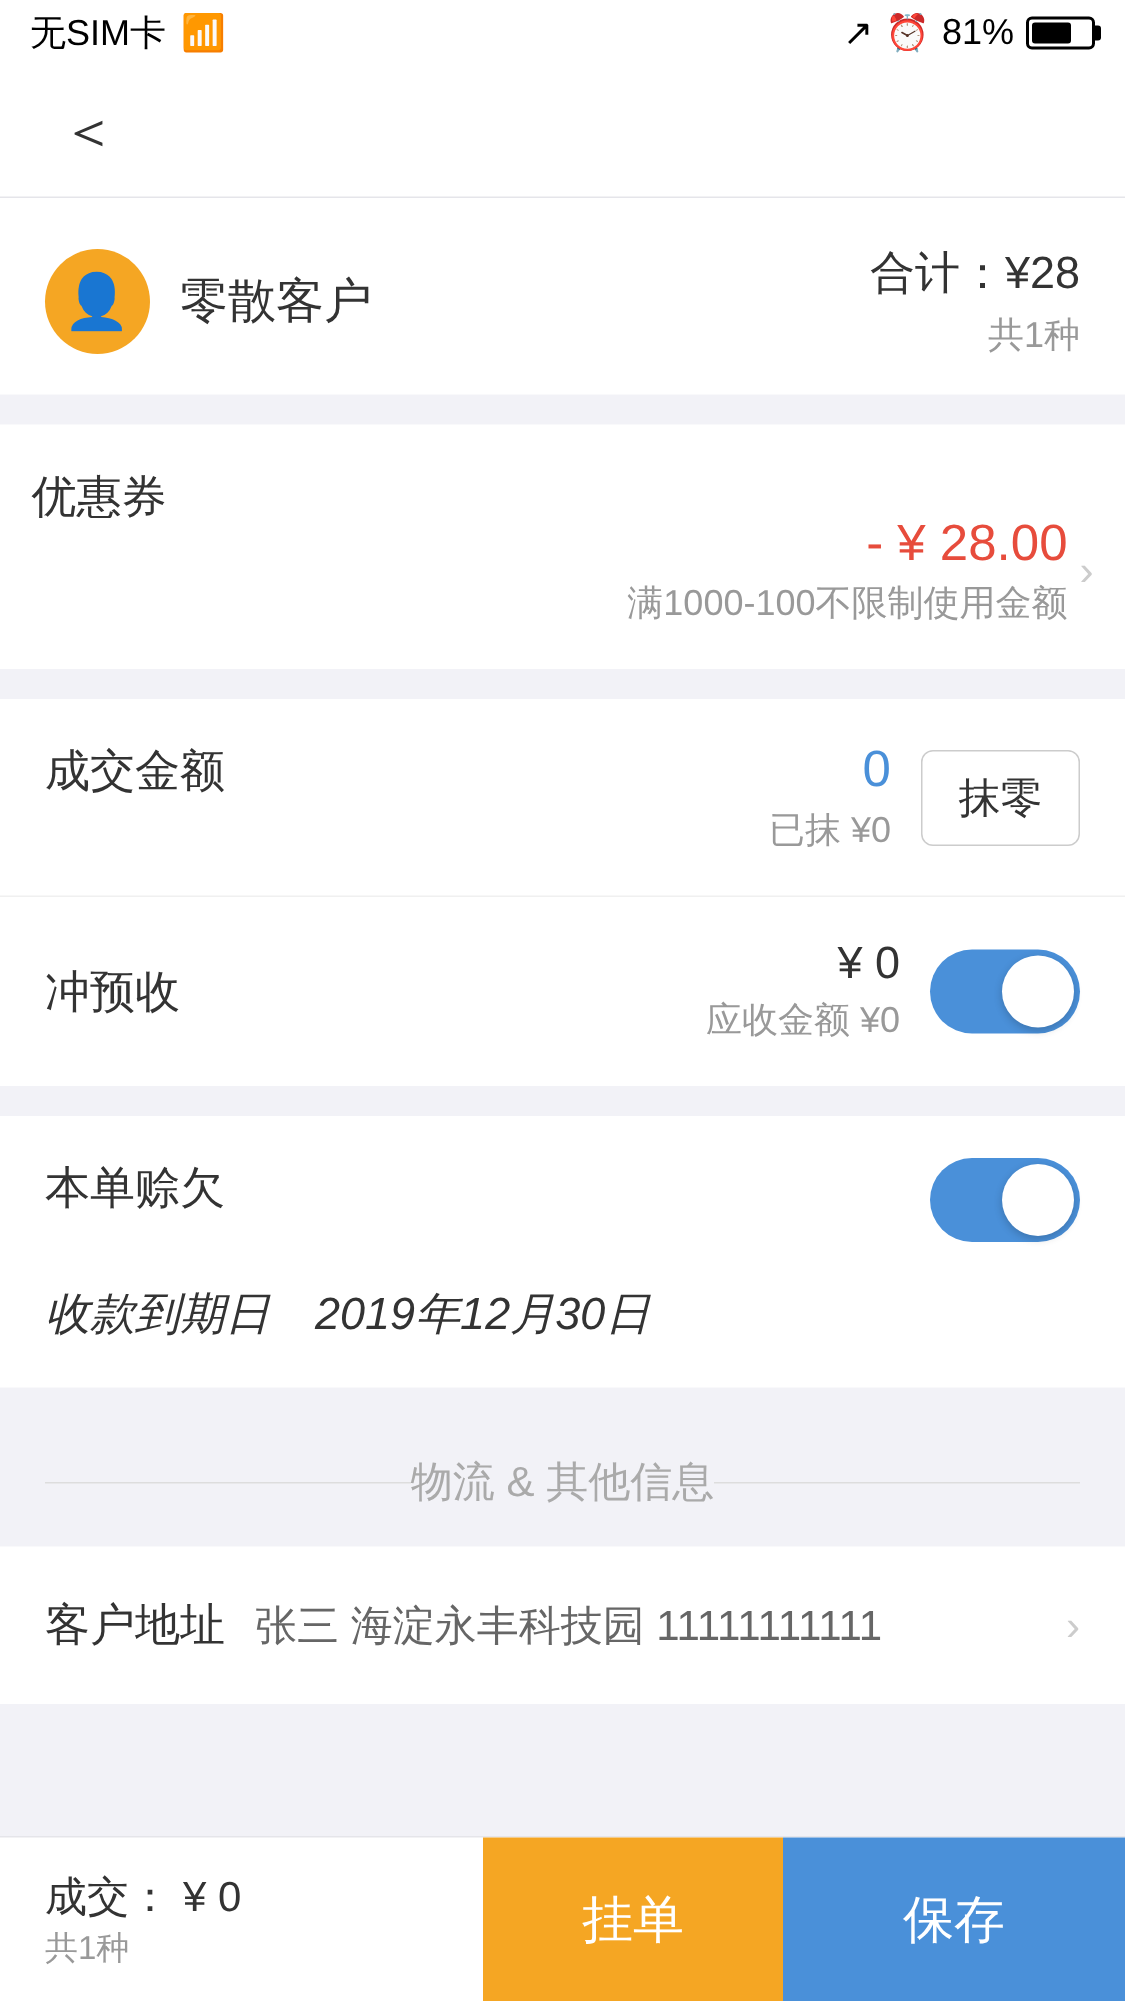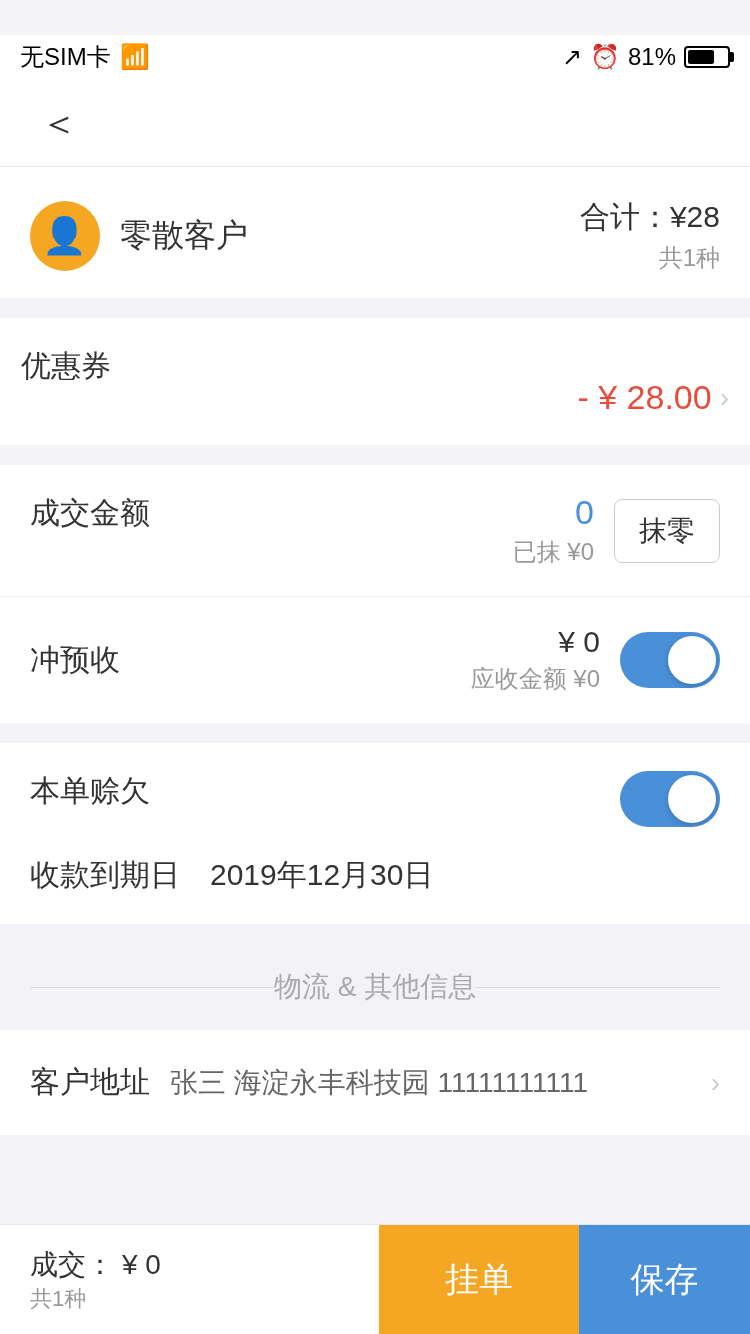--- a/index.html
+++ b/index.html
@@ -17,21 +17,20 @@
     
     .status-bar {
       height: 44px;
       background: #fff;
       display: flex;
       align-items: center;
       justify-content: space-between;
       padding: 0 20px;
       font-size: 24px;
       color: #000;
-      margin-top: 35px;
     }
     .status-left { display: flex; align-items: center; gap: 10px; }
     .status-center { font-weight: 600; font-size: 30px; }
     .status-right { display: flex; align-items: center; gap: 8px; font-size: 24px; }
     .battery-icon {
       width: 46px; height: 22px; border: 2px solid #000; border-radius: 4px;
       position: relative; display: inline-flex; align-items: center; padding: 2px;
     }
     .battery-icon::after {
       content: ''; position: absolute; right: -6px; top: 50%;
@@ -183,20 +182,21 @@
     }
     .credit-row {
       padding: 28px 30px;
       display: flex;
       justify-content: space-between;
     }
     .credit-row-bottom {
       padding: 0 30px 28px 30px;
       display: flex;
       align-items: center;
+      font-style: italic;
     }
     .due-date-label { font-size: 30px; color: #333; margin-right: 30px; }
     .due-date-value { font-size: 30px; color: #333; }
 
     
     .logistics-divider {
       background: #f2f2f7;
       padding: 24px 30px;
       text-align: center;
       color: #aaa;
@@ -251,21 +251,21 @@
       background: #f5a623;
       display: flex;
       align-items: center;
       justify-content: center;
       font-size: 34px;
       color: #fff;
       cursor: pointer;
       font-weight: 500;
     }
     .btn-save {
-      width: 171px;
+      width: 228px;
       background: #4a90d9;
       display: flex;
       align-items: center;
       justify-content: center;
       font-size: 34px;
       color: #fff;
       cursor: pointer;
       font-weight: 500;
     }
   </style>
@@ -300,20 +300,21 @@
     <div class="customer-total">合计：¥28</div>
     <div class="customer-count">共1种</div>
   </div>
 </div>
 
 <div class="coupon-row section-card">
   <span class="row-label">优惠券</span>
   <div style="display:flex;align-items:center;margin-top:32px;">
     <div class="row-value-wrap">
       <span class="row-value discount">- ¥ 28.00</span>
+      <span class="row-sub">满1000-100不限制使用金额</span>
     </div>
     <span class="chevron">›</span>
   </div>
 </div>
 
 <div class="transaction-section">
   <div class="amount-row">
     <span class="row-label">成交金额</span>
     <div class="amount-right">
       <div class="amount-value-wrap">

